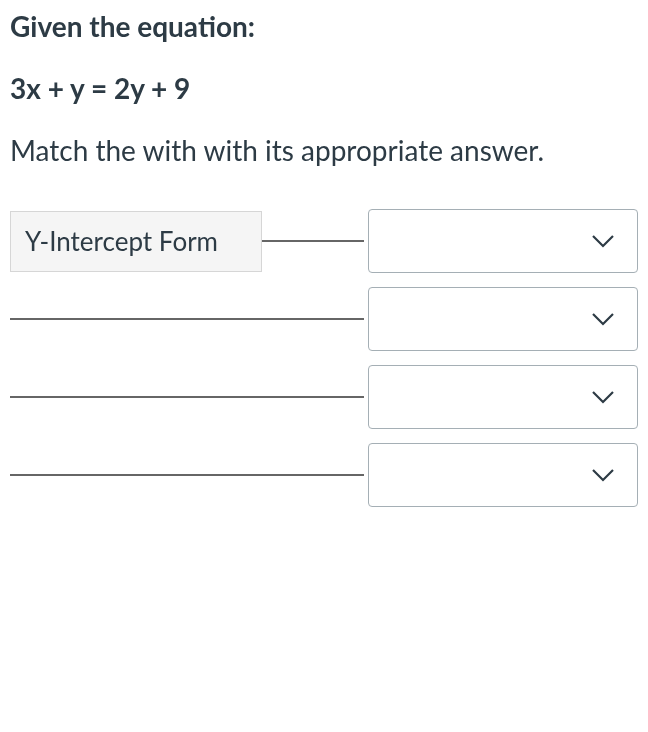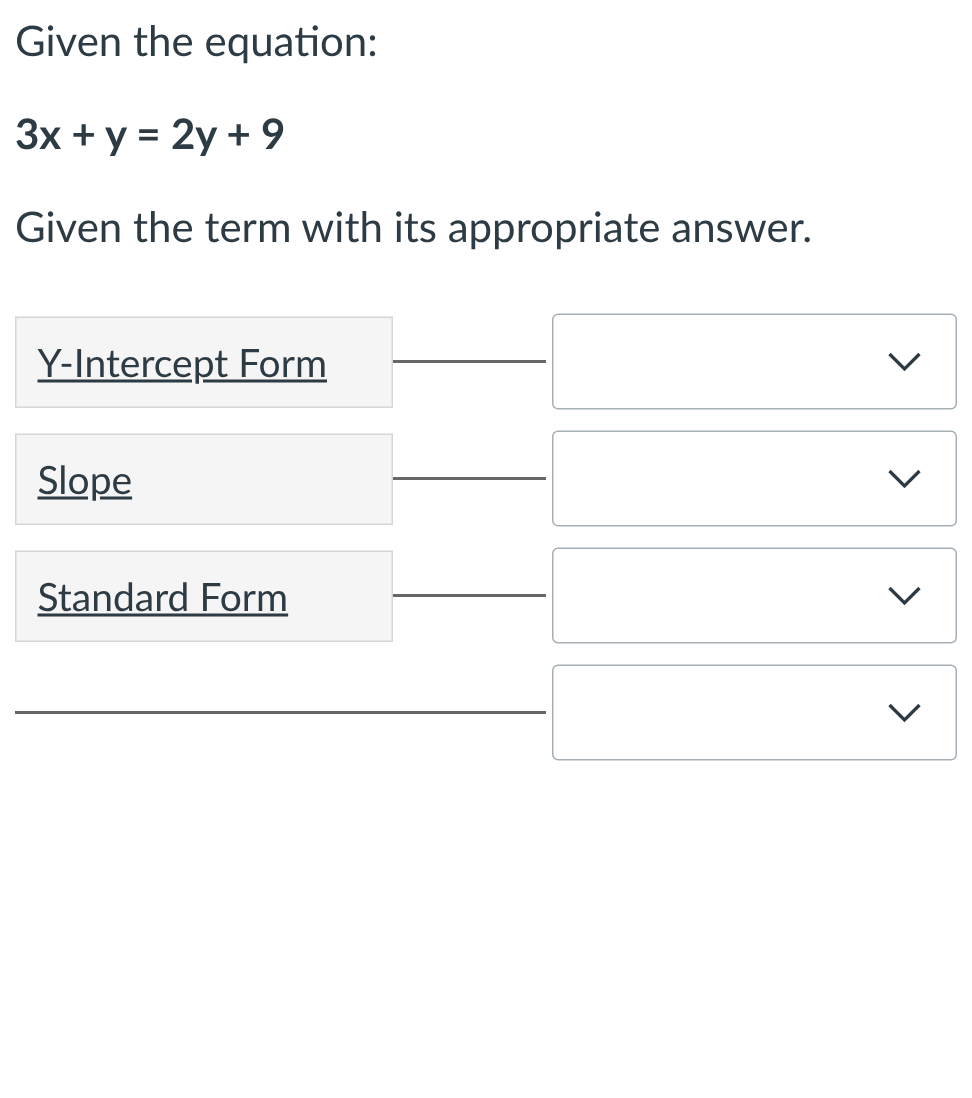--- a/index.html
+++ b/index.html
@@ -10,20 +10,21 @@
     body {
       font-family: 'Segoe UI', Lato, -apple-system, sans-serif;
       color: #2d3b45;
       padding: 8px 10px;
       font-size: 28px;
       line-height: 1.35;
       width: 648px;
     }
     .intro-text {
       margin-bottom: 24px;
+      font-weight: bold;
     }
     .equation {
       font-weight: 700;
       margin-bottom: 24px;
     }
     .instruction {
       margin-bottom: 40px;
     }
     .match-row {
       display: flex;
@@ -34,21 +35,20 @@
       background-color: #f5f5f5;
       border: 1px solid #d6d6d6;
       padding: 12px 14px;
       font-size: 26px;
       color: #2d3b45;
       width: 252px;
       min-height: 56px;
       display: flex;
       align-items: center;
       flex-shrink: 0;
-      text-decoration: underline;
     }
     .connector {
       flex: 1;
       height: 2px;
       background-color: #666;
       margin: 0 4px 0 0;
     }
     .dropdown {
       width: 270px;
       height: 64px;
@@ -72,48 +72,46 @@
       display: block;
     }
   </style>
 </head>
 <body>
 
 <div class="intro-text">Given the equation:</div>
 
 <div class="equation">3x + y = 2y + 9</div>
 
-<div class="instruction">Given the term with its appropriate answer.</div>
+<div class="instruction">Match the with with its appropriate answer.</div>
 
 <div class="match-row">
   <div class="term-box">Y-Intercept Form</div>
   <div class="connector"></div>
   <div class="dropdown">
     <span class="chevron">
       <svg viewBox="0 0 24 14">
           <path d="M2 2 L12 12 L22 2" fill="none" stroke="#2d3b45" stroke-width="2.2"></path>
         </svg>
     </span>
   </div>
 </div>
 
 <div class="match-row">
-  <div class="term-box">Slope</div>
   <div class="connector"></div>
   <div class="dropdown">
     <span class="chevron">
       <svg viewBox="0 0 24 14">
           <path d="M2 2 L12 12 L22 2" fill="none" stroke="#2d3b45" stroke-width="2.2"></path>
         </svg>
     </span>
   </div>
 </div>
 
 <div class="match-row">
-  <div class="term-box">Standard Form</div>
   <div class="connector"></div>
   <div class="dropdown">
     <span class="chevron">
       <svg viewBox="0 0 24 14">
           <path d="M2 2 L12 12 L22 2" fill="none" stroke="#2d3b45" stroke-width="2.2"></path>
         </svg>
     </span>
   </div>
 </div>
 

